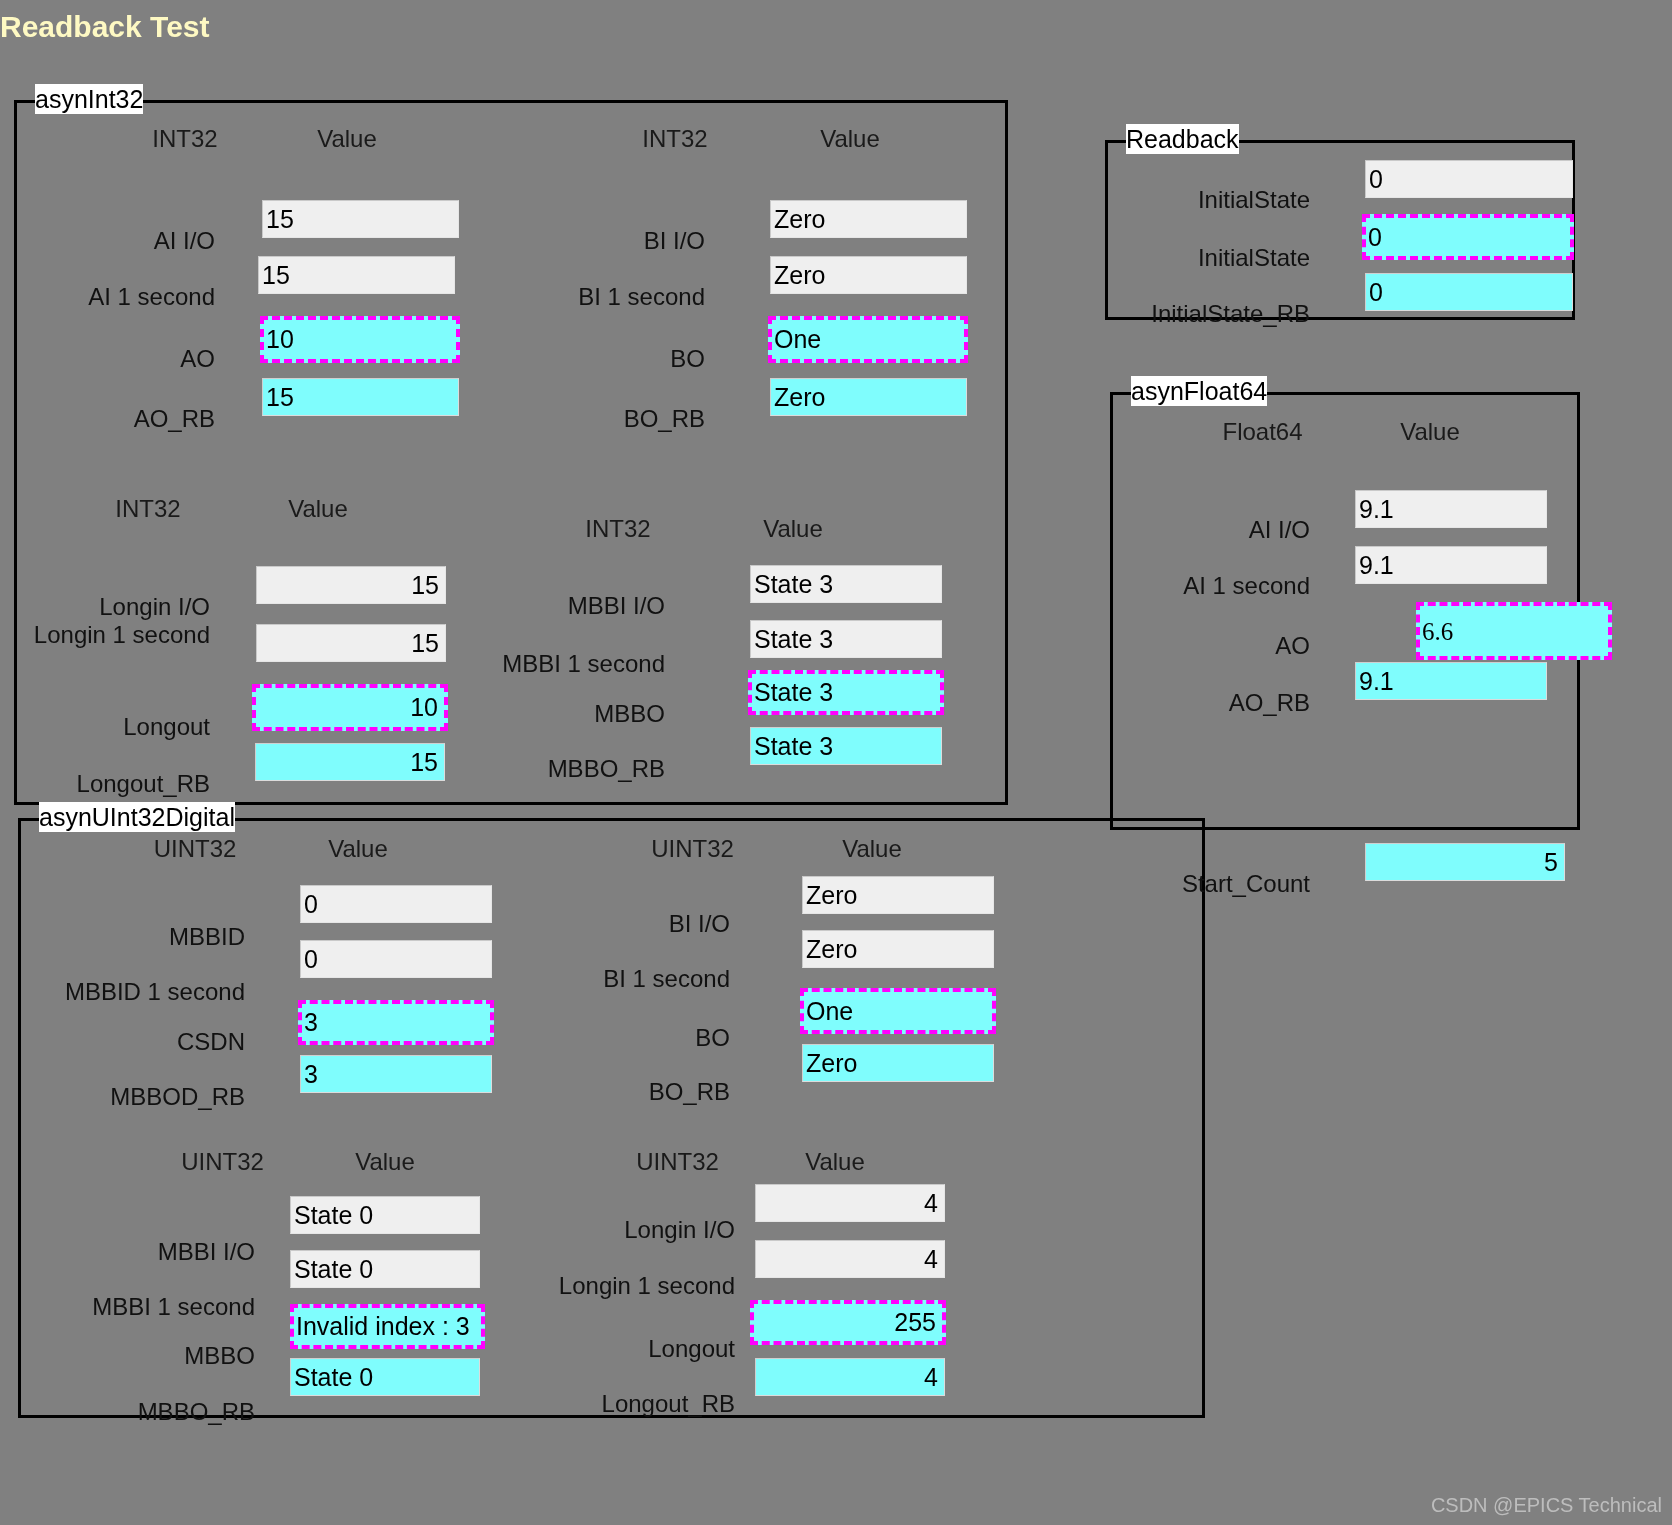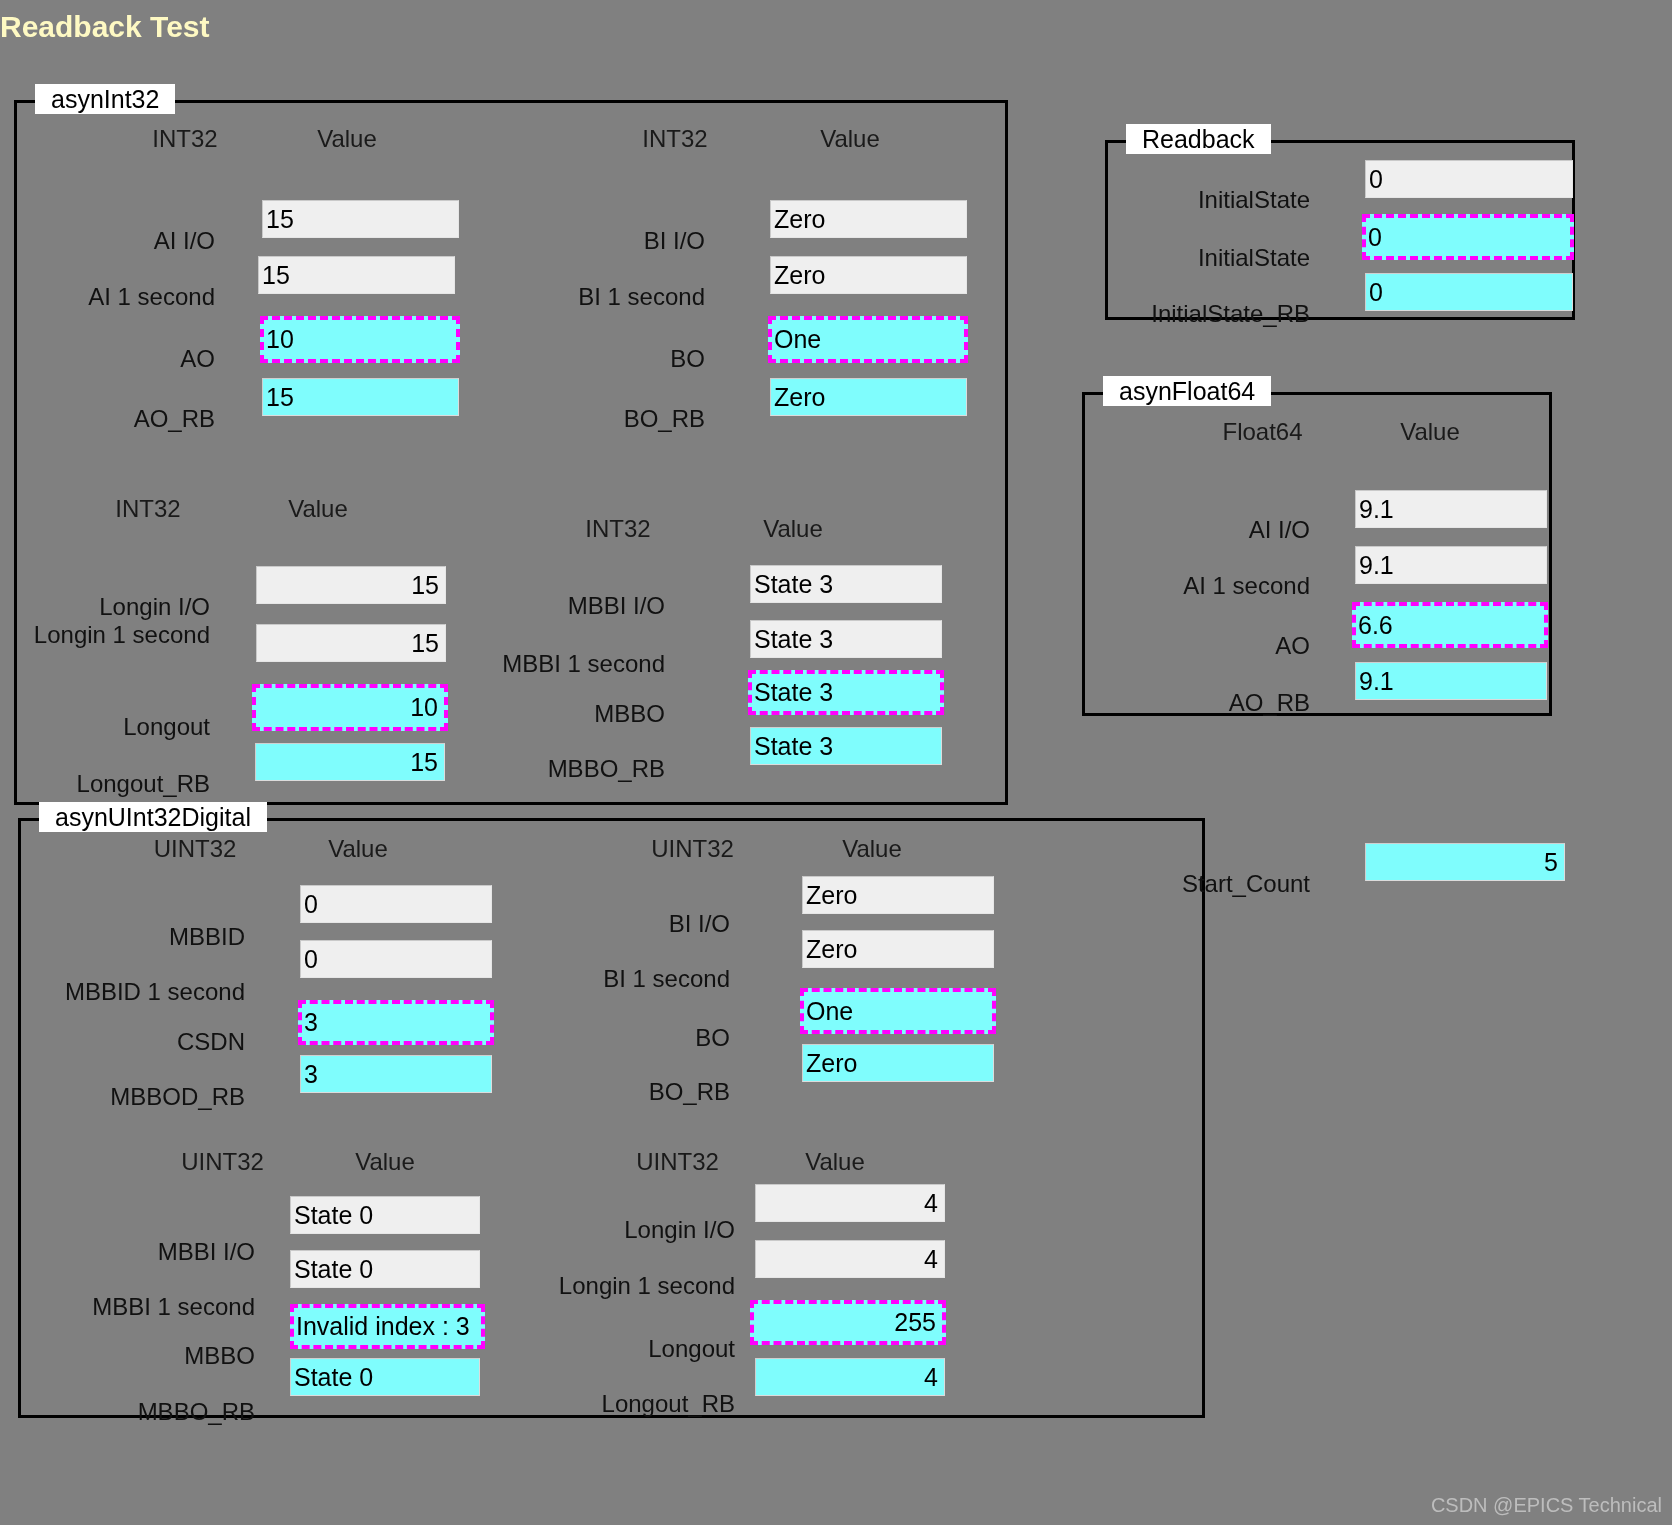--- a/index.html
+++ b/index.html
@@ -36,21 +36,21 @@
     background: transparent;
   }
   .group > .group-label {
     position: absolute;
     top: -19px;
     left: 18px;
     background: #ffffff;
     color: #000;
     font-size: 25px;
     line-height: 30px;
-    padding: 0 16px;
+    padding: 0 0;
     white-space: nowrap;
   }
 
   
   .colhead {
     position: absolute;
     font-size: 24px;
     color: #1a1a1a;
     white-space: nowrap;
     text-align: center;
@@ -214,30 +214,30 @@
 <div class="group" style="left:1105px; top:140px; width:470px; height:180px;">
   <div class="group-label">Readback</div>
 </div>
 <div class="lbl r" style="left:1130px; top:166px; width:180px;">InitialState</div>
 <div class="fld ro" style="left:1365px; top:160px; width:208px; height:38px;">0</div>
 <div class="lbl r" style="left:1130px; top:224px; width:180px;">InitialState</div>
 <div class="fld sel" style="left:1362px; top:214px; width:212px; height:46px;">0</div>
 <div class="lbl r" style="left:1105px; top:280px; width:205px;">InitialState_RB</div>
 <div class="fld cy" style="left:1365px; top:273px; width:208px; height:38px;">0</div>
 
-<div class="group" style="left:1082px; top:392px; width:470px; height:324px;">
+<div class="group" style="left:1110px; top:392px; width:470px; height:438px;">
   <div class="group-label">asynFloat64</div>
 </div>
 <div class="colhead" style="left:1185px; top:418px; width:155px;">Float64</div>
 <div class="colhead" style="left:1370px; top:418px; width:120px;">Value</div>
 <div class="lbl r" style="left:1130px; top:496px; width:180px;">AI I/O</div>
 <div class="fld ro" style="left:1355px; top:490px; width:192px; height:38px;">9.1</div>
 <div class="lbl r" style="left:1120px; top:552px; width:190px;">AI 1 second</div>
 <div class="fld ro" style="left:1355px; top:546px; width:192px; height:38px;">9.1</div>
 <div class="lbl r" style="left:1130px; top:612px; width:180px;">AO</div>
-<div class="fld sel" style="left:1352px; top:602px; width:196px; height:46px;">6.6</div>
+<div class="fld sel" style="left:1416px; top:602px; width:196px; height:58px;font-family:Liberation Serif, serif;">6.6</div>
 <div class="lbl r" style="left:1120px; top:669px; width:190px;">AO_RB</div>
 <div class="fld cy" style="left:1355px; top:662px; width:192px; height:38px;">9.1</div>
 
 <div class="lbl r" style="left:1125px; top:850px; width:185px;">Start_Count</div>
 <div class="fld cy right" style="left:1365px; top:843px; width:200px; height:38px;">5</div>
 
 <div class="watermark">CSDN @EPICS Technical</div>
 
 </body></html>

